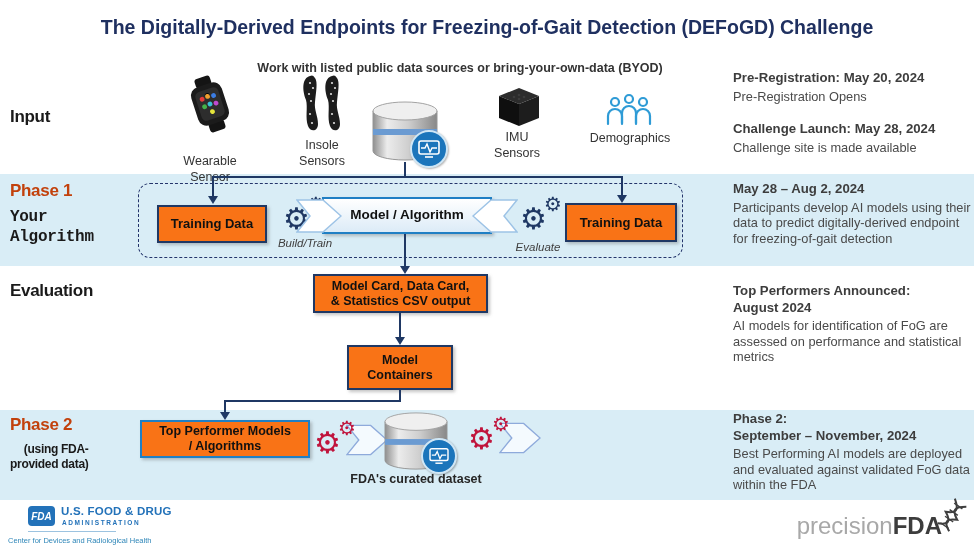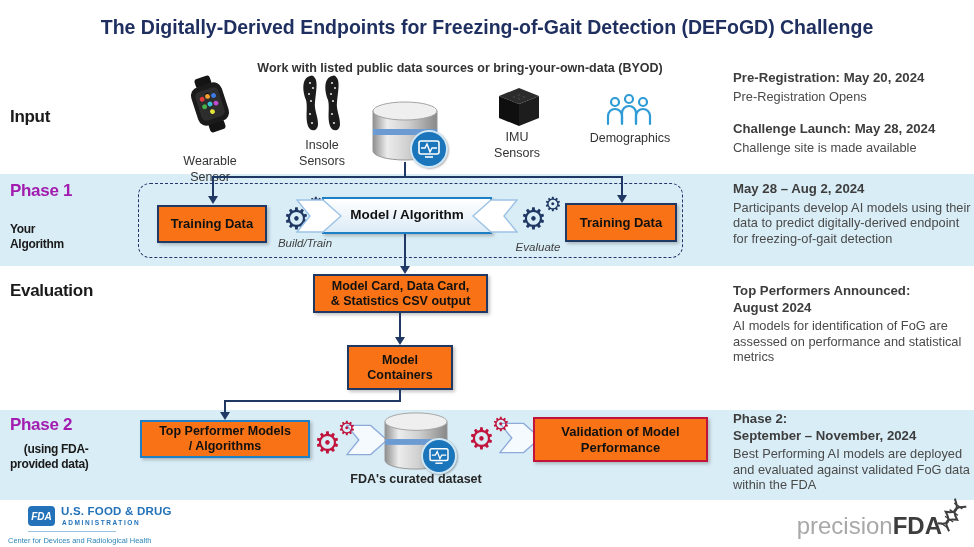--- a/index.html
+++ b/index.html
@@ -6,21 +6,21 @@
   #stage{position:relative;width:974px;height:547px;background:#fff;overflow:hidden;
          font-family:"Liberation Sans",sans-serif;color:#222;}
   .abs{position:absolute;}
   .pre{white-space:pre-line;}
   .band{left:0;width:974px;background:#d9edf6;}
   #band1{top:174px;height:92px;}
   #band2{top:410px;height:90px;}
   .title{top:16px;left:0;width:974px;text-align:center;font-size:19.5px;font-weight:bold;color:#1f3060;}
   .subtitle{top:61px;left:190px;width:540px;text-align:center;font-size:12.5px;font-weight:bold;color:#333;}
   .rowlabel{left:10px;font-size:17px;font-weight:bold;color:#1a1a1a;letter-spacing:-0.3px;line-height:1.25;}
-  .navytxt{color:#a21caf;}
+  .navytxt{color:#c2410c;}
   .iconlabel{text-align:center;font-size:12.5px;color:#333;line-height:1.25;}
   .box{box-sizing:border-box;background:#f97316;border:2.5px solid #1f3864;display:flex;align-items:center;
        justify-content:center;text-align:center;font-weight:bold;color:#111;line-height:1.2;
        box-shadow:2px 2px 3px rgba(90,90,90,.35);}
   .bluebox{border-color:#1f7fc4;}
   .redbox{border-color:#c0143c;}
   .dashed{box-sizing:border-box;border:1.6px dashed #24356b;border-radius:12px;background:transparent;}
   .hline,.vline{background:#1f3864;}
   .hline{height:2px;}
   .vline{width:2px;}
@@ -51,21 +51,21 @@
 <div id="stage">
 
   <div class="abs band" id="band1"></div>
   <div class="abs band" id="band2"></div>
 
   <div class="abs title">The Digitally-Derived Endpoints for Freezing-of-Gait Detection (DEFoGD) Challenge</div>
   <div class="abs subtitle">Work with listed public data sources or bring-your-own-data (BYOD)</div>
 
   <div class="abs rowlabel" style="top:106px;">Input</div>
   <div class="abs rowlabel navytxt" style="top:180px;">Phase 1</div>
-  <div class="abs rowlabel pre" style="top:222px;font-size:12px;">Your
+  <div class="abs rowlabel pre" style="top:207px;font-size:16px;font-family:Liberation Mono, monospace;">Your
 Algorithm</div>
   <div class="abs rowlabel" style="top:280px;">Evaluation</div>
   <div class="abs rowlabel navytxt" style="top:414px;">Phase 2</div>
   <div class="abs rowlabel pre" style="top:442px;font-size:12px;text-align:right;">(using FDA-
 provided data)</div>
 
   <svg class="abs" style="left:186px;top:74px;" width="48" height="60" viewBox="0 0 48 60">
     <g transform="rotate(-18 24 30)">
       <rect x="16" y="2" width="16" height="10" rx="3" fill="#141414"></rect>
       <rect x="16" y="48" width="16" height="10" rx="3" fill="#141414"></rect>
@@ -238,22 +238,20 @@
   <div class="abs" style="left:330px;top:472px;width:172px;text-align:center;font-size:12.5px;font-weight:bold;color:#262626;">FDA's curated dataset</div>
 
   <svg class="abs" style="left:499px;top:417px;" width="42" height="42" viewBox="0 0 46 42">
     <polygon points="1,5 27,5 45,21 27,37 1,37 14,21" fill="#f4fafe" stroke="#8eaadb" stroke-width="1.5"></polygon>
   </svg>
   <div class="abs gears" style="left:468px;top:416px;">
     <span class="g1 gred">⚙︎</span>
     <span class="g2 gred">⚙︎</span>
   </div>
 
-  <div class="abs box redbox pre" style="left:533px;top:417px;width:175px;height:45px;font-size:13px;">Validation of Model
-Performance</div>
 
   <div class="abs timeline-entry" style="top:70px;">
     <div class="tl-head pre">Pre-Registration: May 20, 2024</div>
     <div class="tl-body">Pre-Registration Opens</div>
   </div>
   <div class="abs timeline-entry" style="top:121px;">
     <div class="tl-head pre">Challenge Launch: May 28, 2024</div>
     <div class="tl-body">Challenge site is made available</div>
   </div>
   <div class="abs timeline-entry" style="top:181px;">

